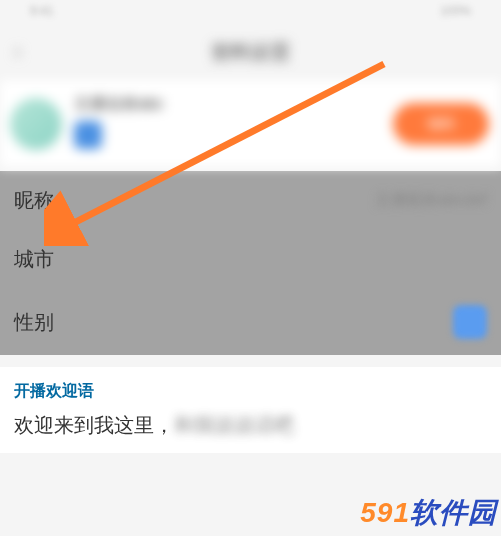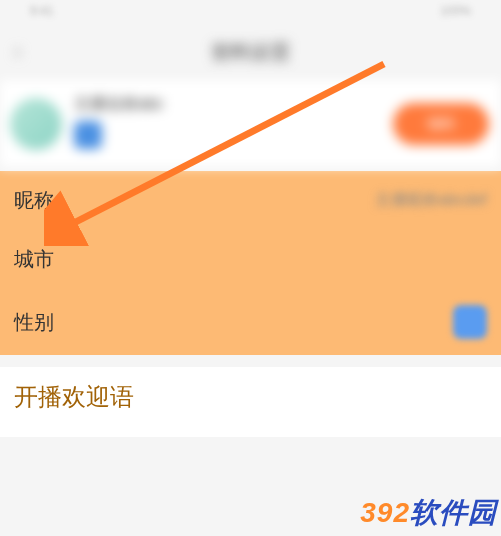--- a/index.html
+++ b/index.html
@@ -76,21 +76,21 @@
     }
     .orange-btn {
       background: #ff7a3c;
       color: #fff;
       padding: 12px 34px;
       border-radius: 24px;
       font-size: 14px;
       border: none;
     }
     .form-section {
-      background: #fdba74;
+      background: #a3a3a3;
       padding: 0 14px;
     }
     .form-row {
       display: flex;
       justify-content: space-between;
       align-items: center;
       padding: 16px 0;
       min-height: 56px;
     }
     .form-label {
@@ -108,23 +108,24 @@
       background: #5a9cf0;
       border-radius: 8px;
       filter: blur(3px);
     }
     .greeting-section {
       background: #fff;
       padding: 2px 14px 14px 14px;
       margin-top: 12px;
     }
     .greeting-title {
-      font-size: 24px;
-      color: #a16207;
+      font-size: 16px;
+      color: #0369a1;
       padding: 12px 0 10px 0;
+      font-weight: bold;
     }
     .greeting-text {
       font-size: 20px;
       color: #333;
     }
     .greeting-suffix {
       filter: blur(5px);
       opacity: 0.6;
     }
     .arrow-svg {
@@ -179,26 +180,29 @@
     <span class="form-label">城市</span>
   </div>
   <div class="form-row">
     <span class="form-label">性别</span>
     <span class="gender-icon"></span>
   </div>
 </div>
 
 <div class="greeting-section">
   <div class="greeting-title">开播欢迎语</div>
+  <div>
+    <span class="greeting-text">欢迎来到我这里，</span><span class="greeting-text greeting-suffix">和我说说话吧</span>
+  </div>
 </div>
 
 <svg class="arrow-svg" width="360" height="190">
   <defs>
     <marker id="arrowhead" markerWidth="12" markerHeight="10" refX="2" refY="5" orient="auto">
       <polygon points="0 0, 12 5, 0 10" fill="#ff7a2a"></polygon>
     </marker>
   </defs>
   <line x1="340" y1="8" x2="20" y2="172" stroke="#ff7a2a" stroke-width="7" marker-end="url(#arrowhead)"></line>
 </svg>
 
 <div class="watermark">
-  <span class="num">392</span><span>软件园</span>
+  <span class="num">591</span><span>软件园</span>
 </div>
 
 </body></html>

